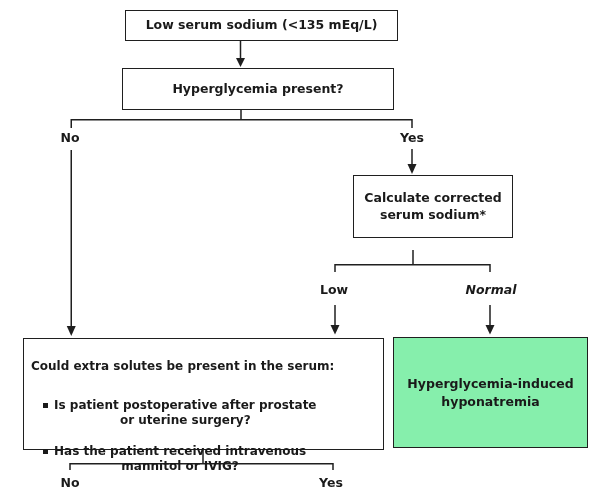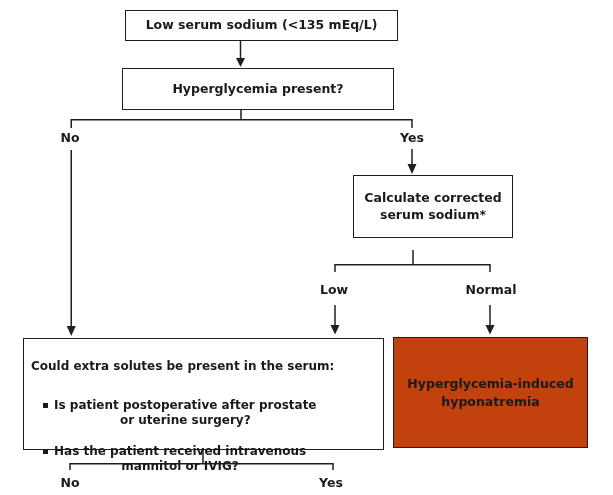--- a/index.html
+++ b/index.html
@@ -135,28 +135,28 @@
       <span class="bullet-text">Is patient postoperative after prostate
 or uterine surgery?</span>
     </div>
     <div class="bullet-row">
       <span class="bullet-square"></span>
       <span class="bullet-text">Has the patient received intravenous
 mannitol or IVIG?</span>
     </div>
   </div>
 
-  <div class="node result" style="background:#c2410c;">Hyperglycemia-induced
+  <div class="node result" style="background:#86efac;">Hyperglycemia-induced
 hyponatremia</div>
 
   <div class="branch-label" style="left:70px; top:131px;">No</div>
 
   <div class="branch-label" style="left:412px; top:131px;">Yes</div>
 
   <div class="branch-label" style="left:334px; top:283px;">Low</div>
 
-  <div class="branch-label" style="left:491px; top:283px;">Normal</div>
+  <div class="branch-label" style="left:491px; top:283px;font-style:italic;">Normal</div>
 
   <div class="branch-label" style="left:70px; top:476px;">No</div>
 
   <div class="branch-label" style="left:331px; top:476px;">Yes</div>
 
 </div>
 
 </body></html>

